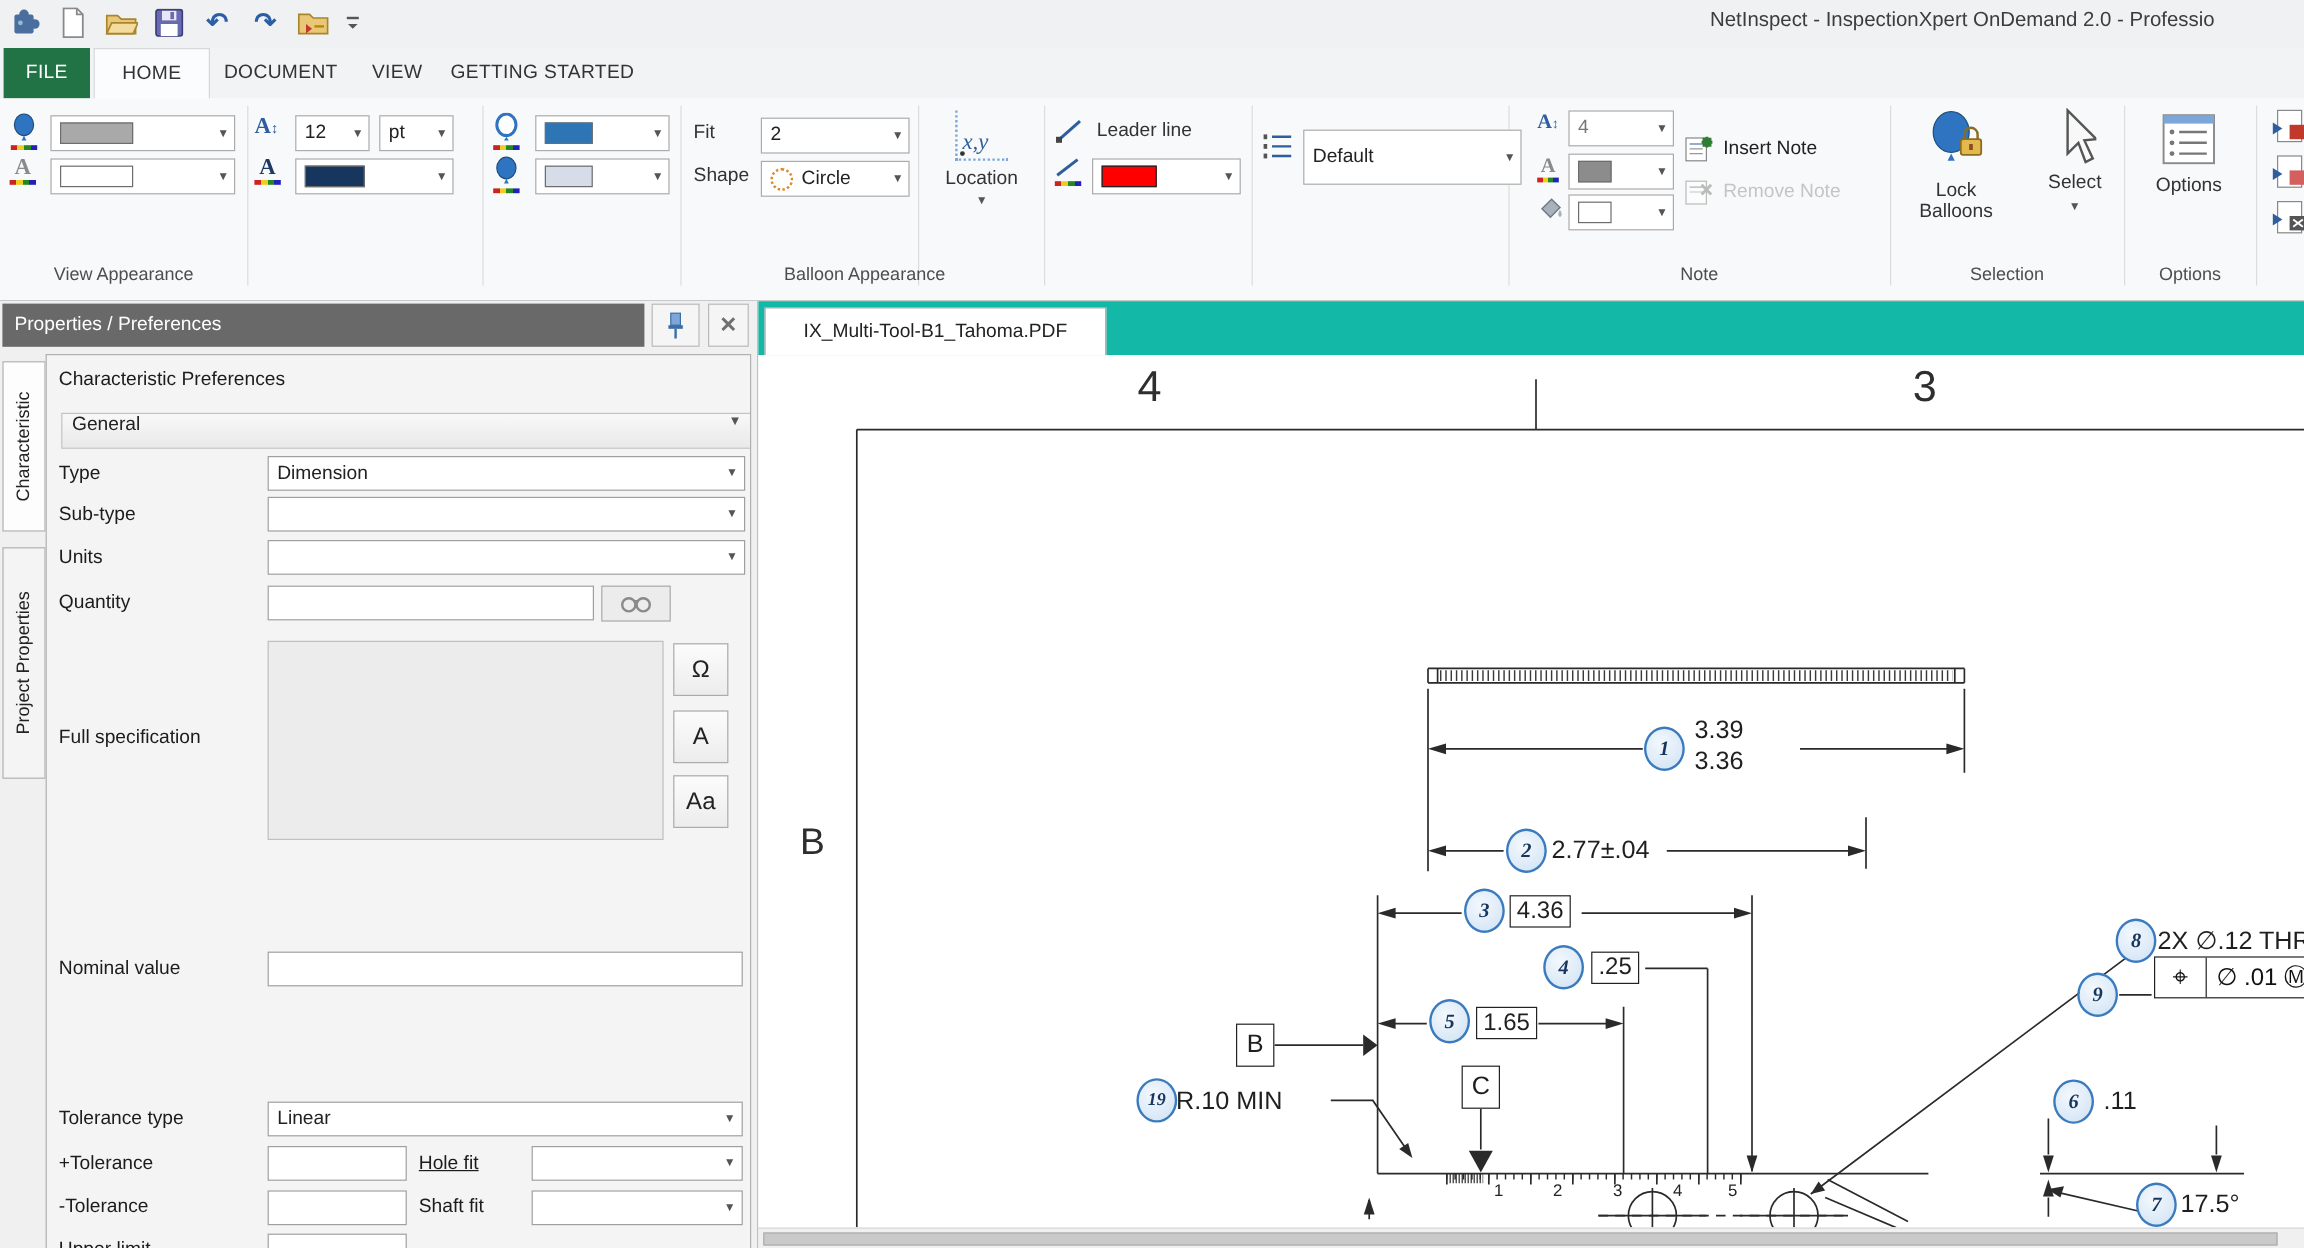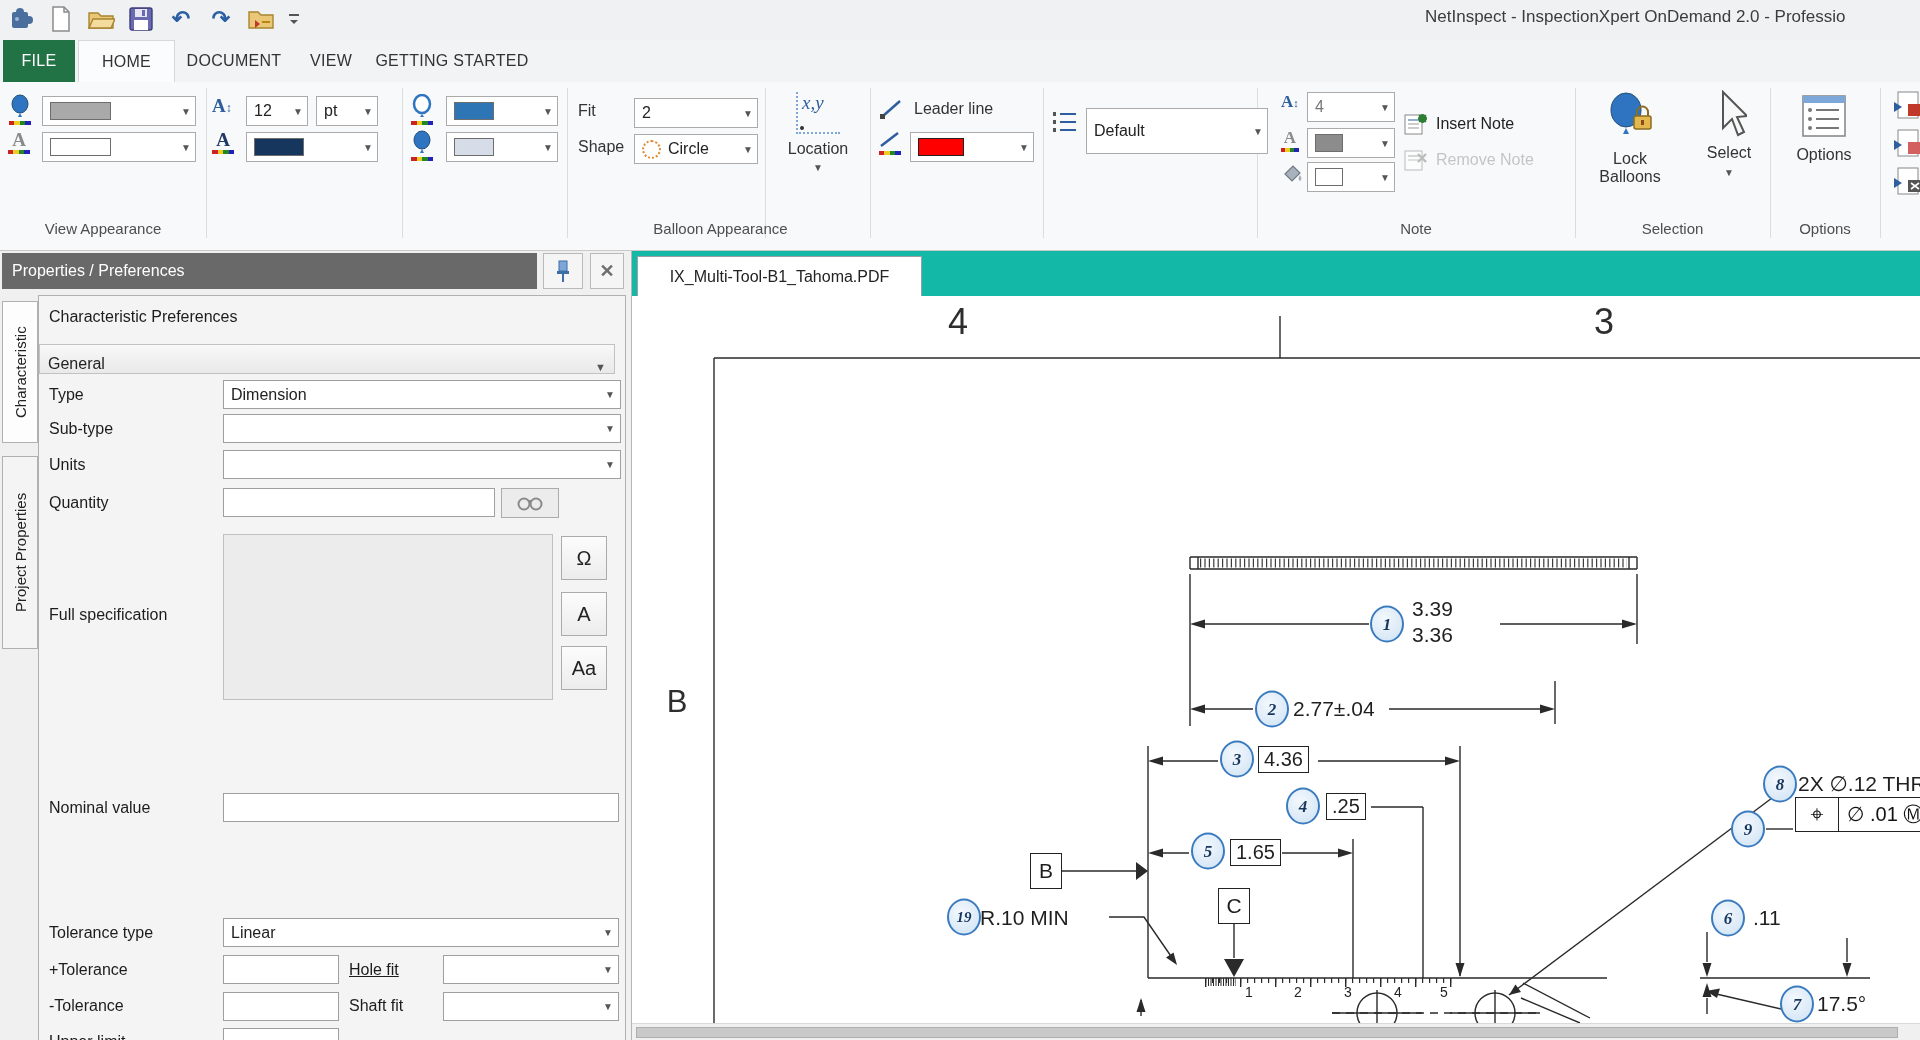--- a/index.html
+++ b/index.html
@@ -24,36 +24,36 @@
   .combo .val{flex:1;padding-left:7px;font-size:16px;color:#222;white-space:nowrap;overflow:hidden;}
   .combo .arr{width:18px;font-size:10px;color:#555;text-align:center;flex:none;}
   .combo .sw{flex:1;height:16px;margin-left:7px;border:1px solid #6d6d6d;}
   .ricon{position:absolute;display:flex;flex-direction:column;align-items:center;justify-content:center;}
   .cstrip{width:22px;height:4px;margin-top:1px;background:linear-gradient(90deg,#c22 0 25%,#ec2 25% 50%,#282 50% 75%,#22b 75%);}
   .Aletter{font-weight:bold;font-size:19px;line-height:19px;font-family:"Liberation Serif",serif;}
   .rlbl{position:absolute;font-size:16px;color:#333;white-space:nowrap;}
   .bigbtn{position:absolute;display:flex;flex-direction:column;align-items:center;}
   .circ-glyph{width:15px;height:15px;border:2px dotted #e0882e;border-radius:50%;margin:0 5px 0 7px;flex:none;}
   .xy-icon{width:42px;height:40px;border-left:2px dotted #7da7d9;border-bottom:2px dotted #7da7d9;position:relative;}
-  .xy-icon span{position:absolute;left:4px;top:0px;font-style:italic;font-size:19px;color:#2e5e9e;font-family:"Liberation Serif",serif;}
+  .xy-icon span{position:absolute;left:4px;top:16px;font-style:italic;font-size:19px;color:#2e5e9e;font-family:"Liberation Serif",serif;}
   .xy-icon i{position:absolute;left:2px;bottom:2px;width:4px;height:4px;background:#333;border-radius:50%;}
   
   .workarea{position:absolute;left:0;top:250px;width:1920px;height:790px;border-top:1px solid #c9c9c9;}
   
   .panel{position:absolute;left:0;top:0;width:632px;height:790px;background:#f0f0f0;border-right:1px solid #b5b5b5;box-sizing:border-box;}
   .phead{position:absolute;left:2px;top:2px;width:535px;height:36px;background:#696969;color:#fff;font-size:16px;display:flex;align-items:center;padding-left:10px;box-sizing:border-box;}
   .pbtn{position:absolute;top:2px;height:36px;background:#f5f5f5;border:1px solid #b9b9b9;display:flex;align-items:center;justify-content:center;box-sizing:border-box;}
   .sidetab{position:absolute;left:2px;width:36px;background:#f4f4f4;border:1px solid #b0b0b0;display:flex;align-items:center;justify-content:center;writing-mode:vertical-rl;transform:rotate(180deg);font-size:15px;color:#222;box-sizing:border-box;}
   .pcontent{position:absolute;left:38px;top:44px;width:588px;height:746px;background:#f4f4f4;border:1px solid #b0b0b0;box-sizing:border-box;overflow:hidden;}
   .flabel{position:absolute;font-size:16px;color:#1c1c1c;white-space:nowrap;}
   .fcombo{position:absolute;height:29px;background:#fff;border:1px solid #9f9f9f;display:flex;align-items:center;box-sizing:border-box;}
   .fcombo .val{flex:1;padding-left:7px;font-size:16px;color:#222;}
   .fcombo .arr{width:20px;font-size:10px;color:#555;text-align:center;}
   .finput{position:absolute;height:29px;background:#fff;border:1px solid #9f9f9f;box-sizing:border-box;}
-  .genbar{position:absolute;left:0;top:48px;width:576px;height:30px;background:linear-gradient(#f8f8f8,#e9e9e9);border:1px solid #c2c2c2;display:flex;align-items:flex-end;box-sizing:border-box;font-size:16px;color:#222;padding-left:8px;}
+  .genbar{position:absolute;left:12px;top:48px;width:576px;height:30px;background:linear-gradient(#f8f8f8,#e9e9e9);border:1px solid #c2c2c2;display:flex;align-items:flex-start;box-sizing:border-box;font-size:16px;color:#222;padding-left:8px;}
   .genbar .arr{margin-left:auto;margin-right:8px;font-size:11px;color:#555;}
   .sqbtn{position:absolute;width:46px;height:44px;background:linear-gradient(#fcfcfc,#ececec);border:1px solid #ababab;display:flex;align-items:center;justify-content:center;font-size:20px;color:#222;box-sizing:border-box;}
   
   .docarea{position:absolute;left:632px;top:0;width:1288px;height:790px;background:#ebedf0;}
   .doctabbar{position:absolute;left:0;top:0;width:1288px;height:45px;background:#14b8a6;}
   .doctab{position:absolute;left:5px;top:5px;width:285px;height:40px;background:#fff;border:1px solid #9aa0a6;border-bottom:none;display:flex;align-items:center;justify-content:center;font-size:16px;color:#222;box-sizing:border-box;}
   .viewport{position:absolute;left:0;top:45px;width:1288px;height:727px;background:#fff;overflow:hidden;}
   .hscroll{position:absolute;left:0;top:772px;width:1288px;height:18px;background:#f0f0f0;border-top:1px solid #d9d9d9;box-sizing:border-box;}
   .hthumb{position:absolute;left:4px;top:3px;width:1262px;height:11px;background:#c9c9c9;border:1px solid #aeaeae;box-sizing:border-box;}
   

